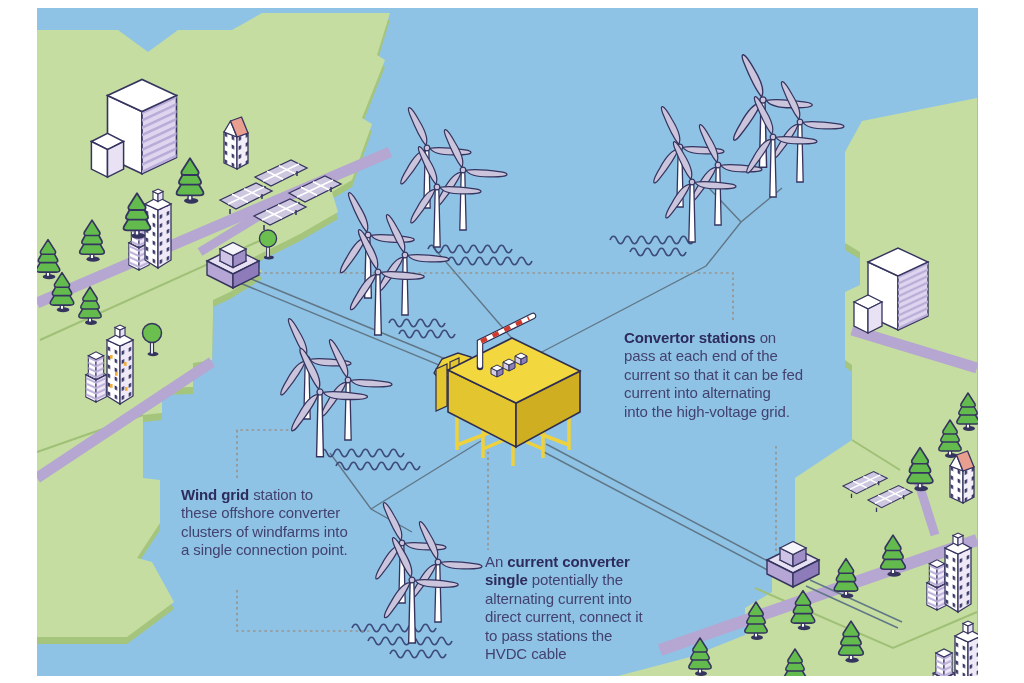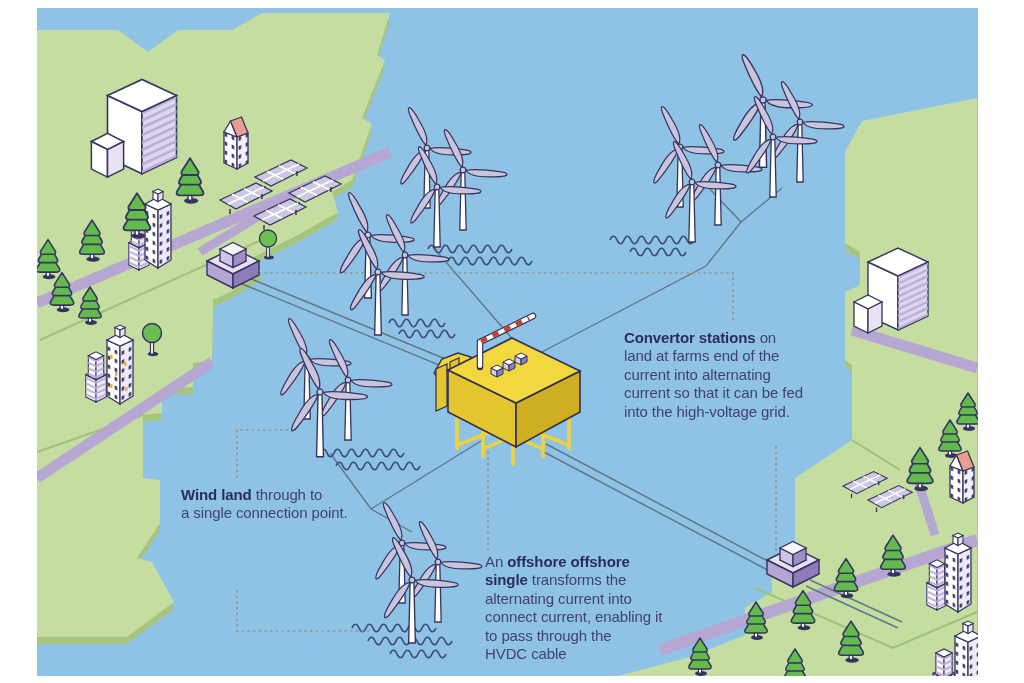--- a/index.html
+++ b/index.html
@@ -297,30 +297,32 @@
   <g fill="#ffffff">
     <rect x="0" y="0" width="37" height="683"></rect>
     <rect x="978" y="0" width="46" height="683"></rect>
     <rect x="0" y="0" width="1024" height="8"></rect>
     <rect x="0" y="676" width="1024" height="7"></rect>
   </g>
 </svg>
 
 <div class="caption" style="left:624px;top:329px;width:220px;">
       <div><span class="b">Convertor stations</span><span> on</span></div>
-      <div><span>land at farms end of the</span></div>
+      <div><span>pass at each end of the</span></div>
+      <div><span>current so that it can be fed</span></div>
       <div><span>current into alternating</span></div>
-      <div><span>current so that it can be fed</span></div>
       <div><span>into the high-voltage grid.</span></div>
     </div>
 <div class="caption" style="left:181px;top:486px;width:195px;">
-      <div><span class="b">Wind land</span><span> through to</span></div>
+      <div><span class="b">Wind grid</span><span> station to</span></div>
+      <div><span>these offshore converter</span></div>
+      <div><span>clusters of windfarms into</span></div>
       <div><span>a single connection point.</span></div>
     </div>
 <div class="caption" style="left:485px;top:553px;width:200px;">
-      <div><span>An </span><span class="b">offshore offshore</span></div>
-      <div><span class="b">single</span><span> transforms the</span></div>
+      <div><span>An </span><span class="b">current converter</span></div>
+      <div><span class="b">single</span><span> potentially the</span></div>
       <div><span>alternating current into</span></div>
-      <div><span>connect current, enabling it</span></div>
-      <div><span>to pass through the</span></div>
+      <div><span>direct current, connect it</span></div>
+      <div><span>to pass stations the</span></div>
       <div><span>HVDC cable</span></div>
     </div>
 </div>
 
 </body></html>

